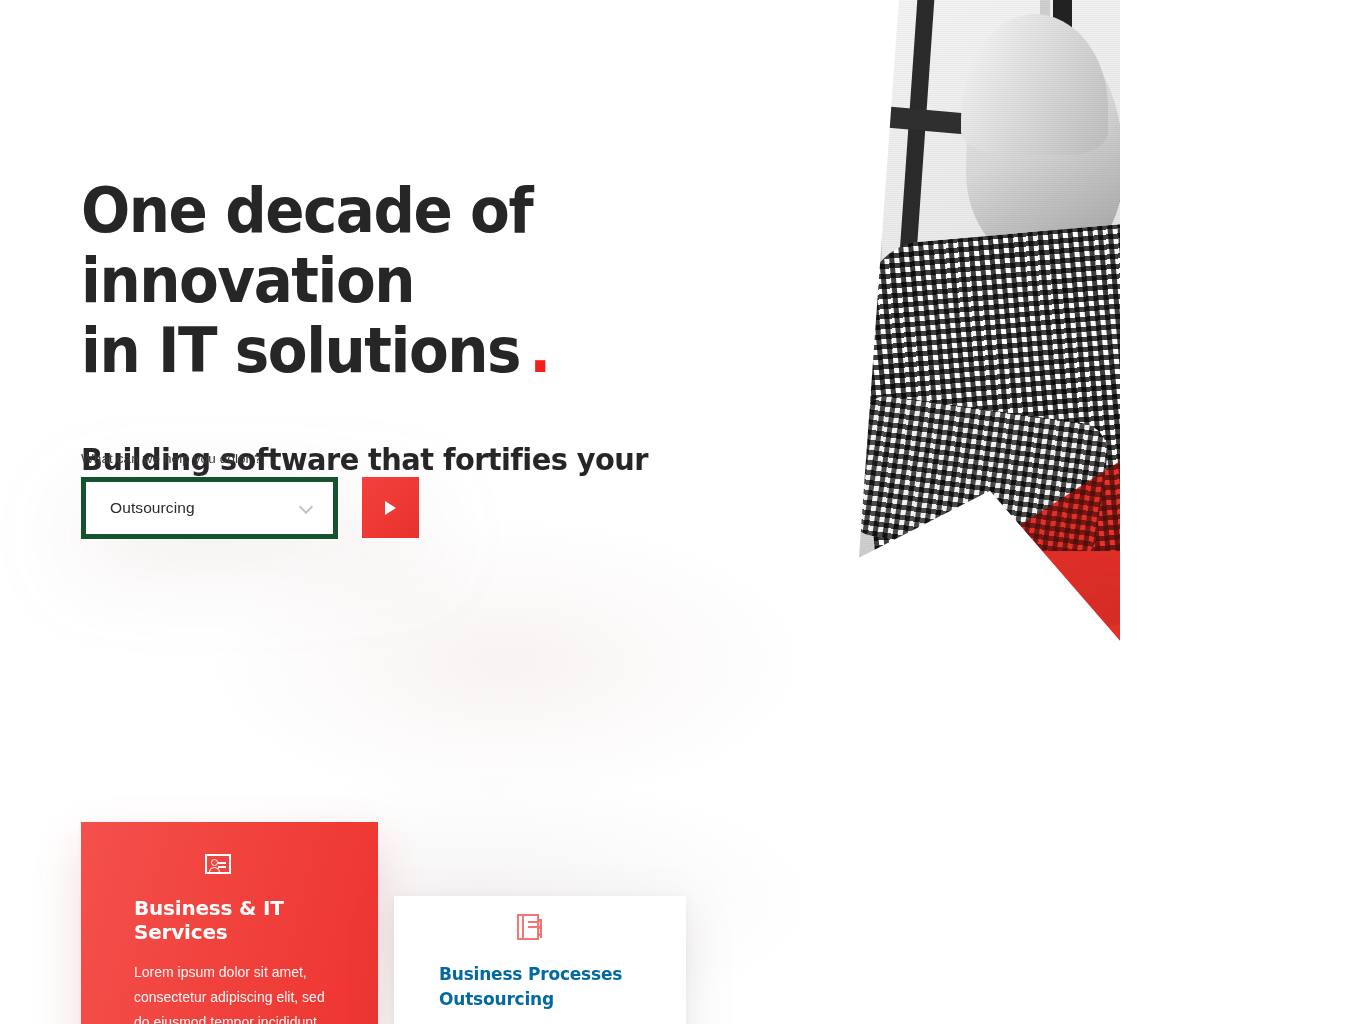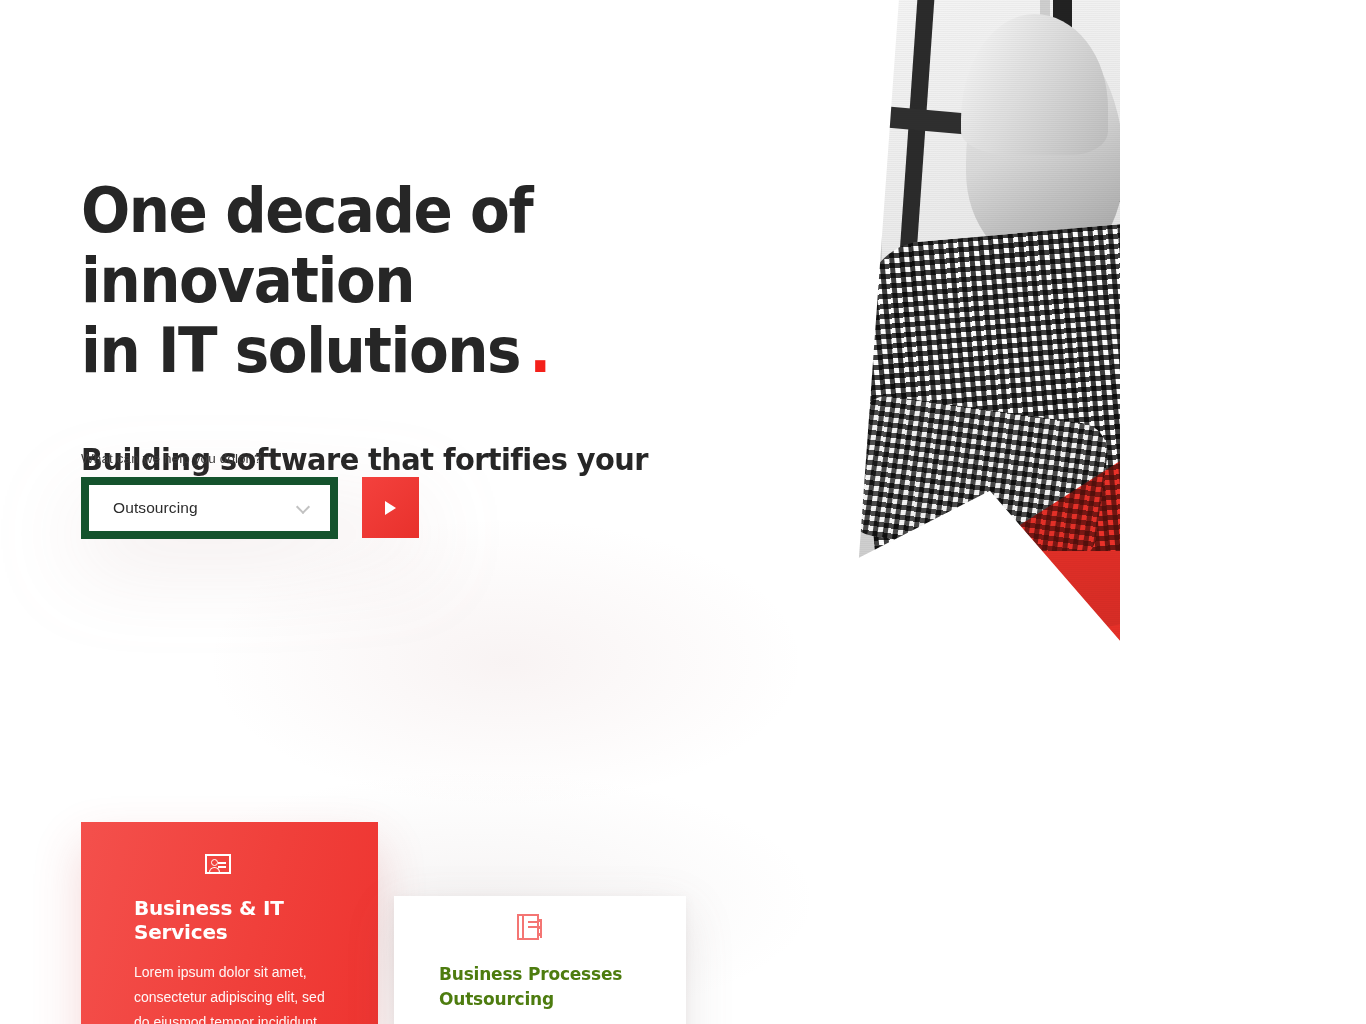--- a/index.html
+++ b/index.html
@@ -176,21 +176,21 @@
     display: flex;
     align-items: stretch;
     width: 314px;
     height: 62px;
     filter: drop-shadow(0 26px 44px rgba(160,110,110,0.14));
   }
   .select-wrap {
     position: relative;
     width: 257px;
     height: 62px;
-    border: 8px solid #14532d;
+    border: 5px solid #14532d;
     background: #fff;
     display: flex;
     align-items: center;
   }
   .select-value {
     font-size: 15.5px;
     color: #2c2c2c;
     padding-left: 24px;
     letter-spacing: .1px;
   }
@@ -294,21 +294,21 @@
   .card-icon-white .l1 { position: absolute; left: 9px; top: 5px; width: 9px; height: 2px; background: #f47573; }
   .card-icon-white .l2 { position: absolute; left: 9px; top: 10px; width: 9px; height: 2px; background: #f47573; }
   .card-icon-white .tabs { position: absolute; right: -5px; top: 3px; width: 5px; height: 19px;
         background: repeating-linear-gradient(180deg,#f47573 0 3px, transparent 3px 7px);
         border-right: 2px solid #f47573; }
   .card-white .card-title {
     font-family: "DejaVu Sans", sans-serif;
     font-weight: 700;
     font-size: 17px;
     line-height: 25px;
-    color: #4d7c0f;
+    color: #0369a1;
     letter-spacing: -0.2px;
     margin-bottom: 14px;
     max-width: 190px;
   }
 
   
   .amb-1 {
     position: absolute; left: 196px; top: 512px; width: 620px; height: 300px;
     background: radial-gradient(ellipse at center, rgba(190,140,140,0.10) 0%, rgba(255,255,255,0) 68%);
     pointer-events: none;

